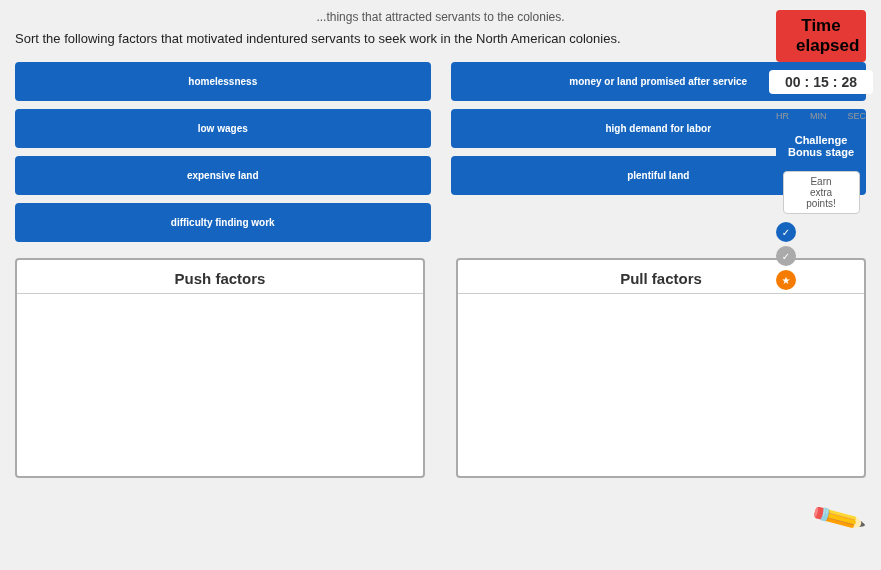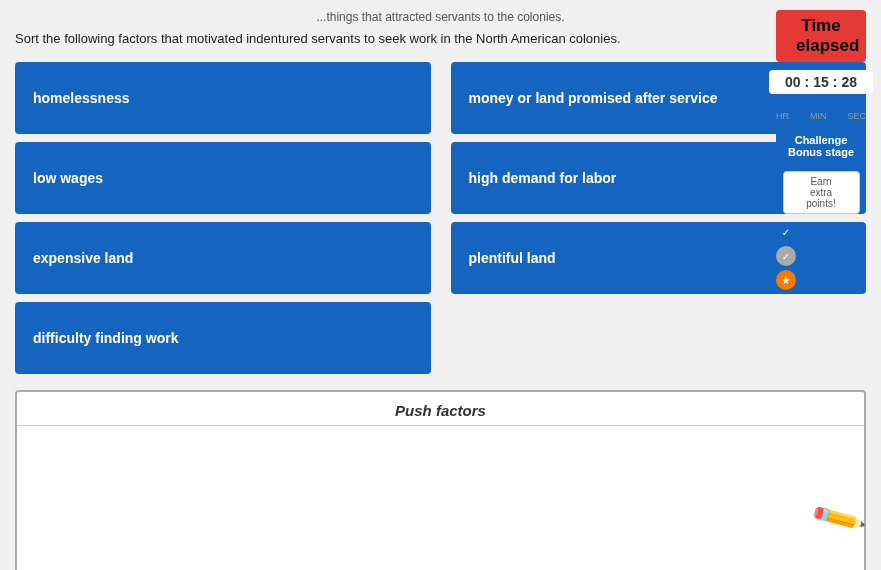--- a/index.html
+++ b/index.html
@@ -47,34 +47,33 @@
     .cards-column {
       display: flex;
       flex-direction: column;
       gap: 8px;
       flex: 1;
     }
 
     .factor-card {
       background: #1565c0;
       color: #fff;
-      font-size: 14px;
-      font-weight: bold;
-      padding: 28px 18px;
+      font-size: 10px;
+      font-weight: bold;
+      padding: 14px 18px;
       border-radius: 4px;
       cursor: pointer;
-      text-align: left;
+      text-align: center;
       user-select: none;
     }
 
     
     .drop-zones {
       display: flex;
       gap: 31px;
-      font-style: italic;
     }
 
     .drop-zone {
       flex: 1;
       border: 2px solid #aaa;
       background: #fff;
       border-radius: 4px;
       min-height: 220px;
       position: relative;
     }
@@ -235,20 +234,24 @@
 
   </div>
 
   <div class="drop-zones">
 
     <div class="drop-zone">
       <div class="drop-zone-header">Push factors</div>
       <div class="drop-zone-body"></div>
     </div>
 
+    <div class="drop-zone">
+      <div class="drop-zone-header">Pull factors</div>
+      <div class="drop-zone-body"></div>
+    </div>
 
   </div>
 
   <div class="right-panel">
 
     <div class="time-elapsed-box">Time elapsed</div>
 
     <div class="timer-digits">
       <span>00</span>
       <span class="timer-divider">:</span>

